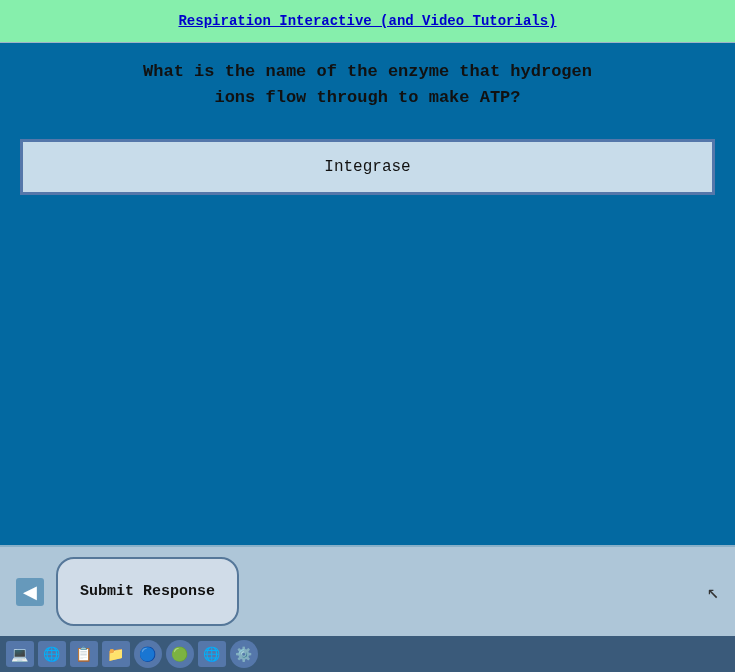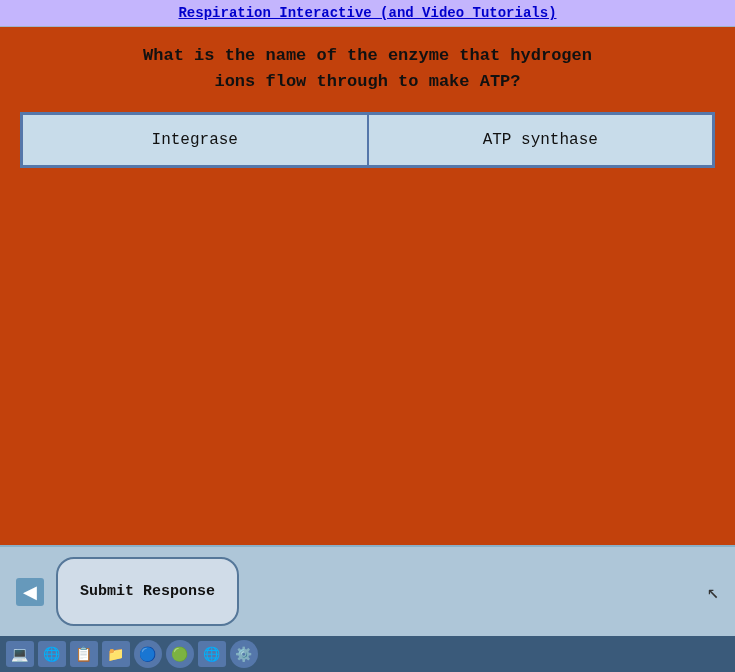--- a/index.html
+++ b/index.html
@@ -9,58 +9,59 @@
       height: 672px;
       background: #b0c4d8;
       font-family: 'Courier New', Courier, monospace;
       overflow: hidden;
       display: flex;
       flex-direction: column;
     }
 
     
     .title-bar {
-      background: #c4b5fd;
+      background: #86efac;
       border-bottom: 1px solid #a0b4c8;
       text-align: center;
-      padding: 4px 10px;
+      padding: 12px 10px;
     }
 
     .title-link {
       font-family: 'Courier New', Courier, monospace;
       font-size: 14px;
       font-weight: bold;
       color: #0000cc;
       text-decoration: underline;
       cursor: pointer;
     }
 
     
     .main-content {
       flex: 1;
-      background: #c2410c;
+      background: #0369a1;
       padding: 16px 20px 10px 20px;
       display: flex;
       flex-direction: column;
       align-items: stretch;
+      gap: 11px;
     }
 
     .question-text {
       font-family: 'Courier New', Courier, monospace;
       font-size: 17px;
       color: #111;
       text-align: center;
       line-height: 1.5;
       margin-bottom: 18px;
       font-weight: bold;
     }
 
     .answers-container {
       display: flex;
-      flex-direction: row;
+      flex-direction: column;
       gap: 0px;
       border: 2px solid #5577aa;
       background: #aec6d8;
     }
 
     .answer-btn {
       display: block;
       width: 100%;
       padding: 16px 10px;
       background: #c8dcea;
@@ -160,21 +161,20 @@
 <div class="title-bar">
   <span class="title-link">Respiration Interactive (and Video Tutorials)</span>
 </div>
 
 <div class="main-content">
   <div class="question-text">What is the name of the enzyme that hydrogen<br>    ions flow through to make ATP?</div>
 
   <div class="answers-container">
 
   <button class="answer-btn">Integrase</button>
-      <button class="answer-btn">ATP synthase</button>
     </div>
 </div>
 
 <div class="bottom-bar">
   <button class="back-arrow">◀</button>
   <button class="submit-btn">Submit Response</button>
   <span class="cursor-icon">↖</span>
 </div>
 
 <div class="taskbar">

